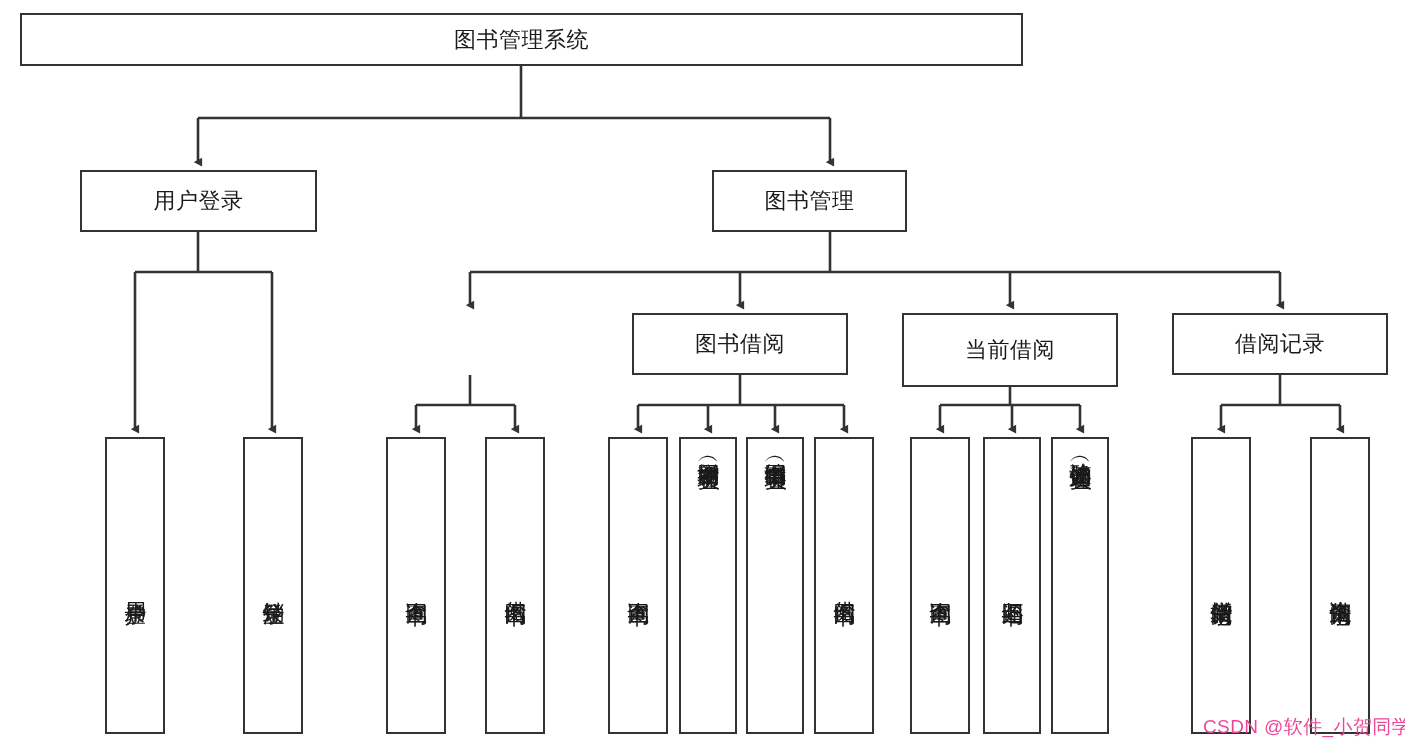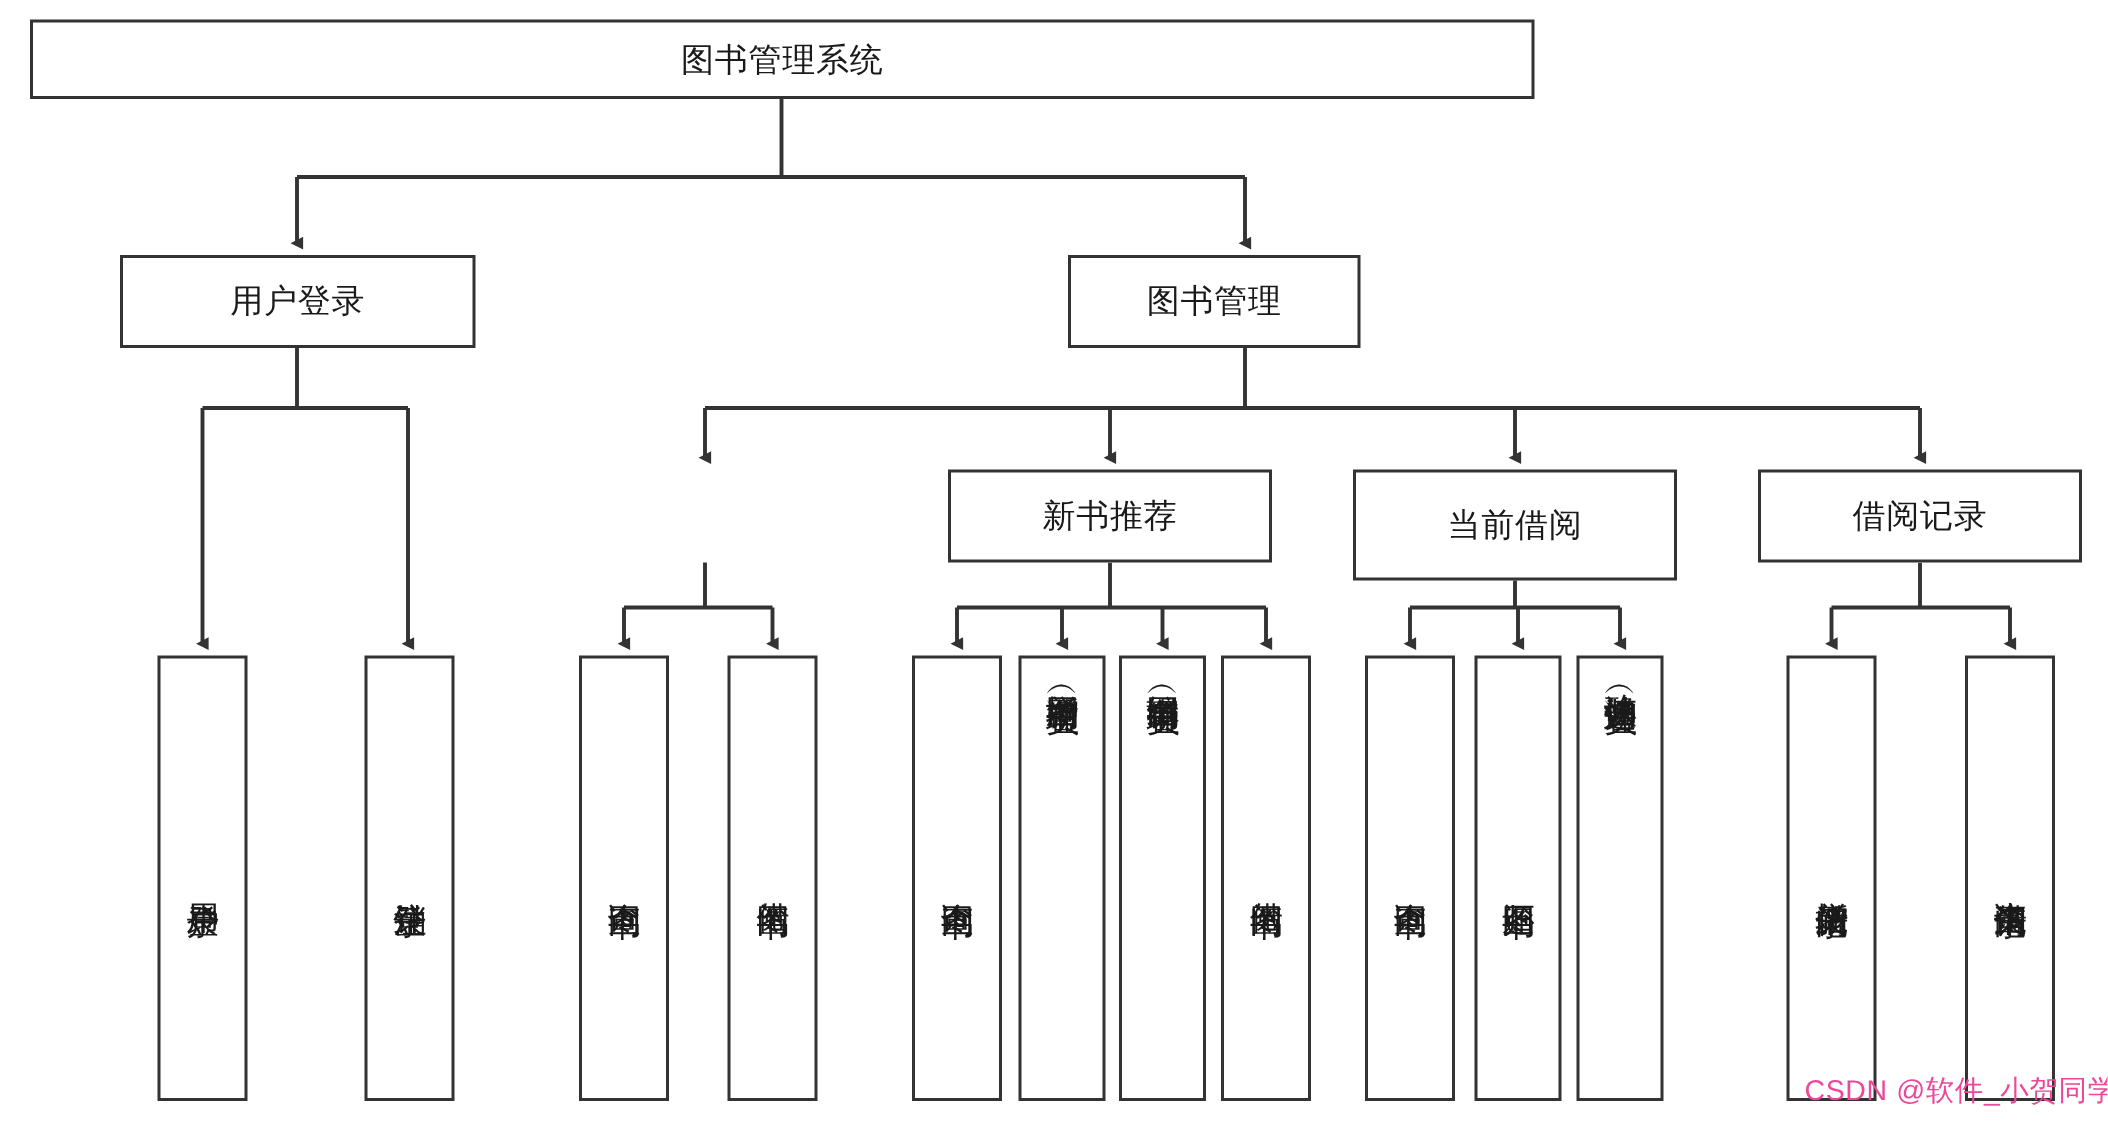--- a/index.html
+++ b/index.html
@@ -137,21 +137,21 @@
   </div>
 
   <div class="node-box" style="left: 80px; top: 170px; width: 237px; height: 62px;">
     <span class="node-label-h">用户登录</span>
   </div>
   <div class="node-box" style="left: 712px; top: 170px; width: 195px; height: 62px;">
     <span class="node-label-h">图书管理</span>
   </div>
 
   <div class="node-box" style="left: 632px; top: 313px; width: 216px; height: 62px;">
-    <span class="node-label-h">新书推荐</span>
+    <span class="node-label-h">图书借阅</span>
   </div>
   <div class="node-box" style="left: 902px; top: 313px; width: 216px; height: 74px;">
     <span class="node-label-h">当前借阅</span>
   </div>
   <div class="node-box" style="left: 1172px; top: 313px; width: 216px; height: 62px;">
     <span class="node-label-h">借阅记录</span>
   </div>
 
   <div class="node-box leaf-box center-v" style="left: 105px; top: 437px; width: 60px; height: 297px;">
     <span class="node-label-v">用户登录</span>

